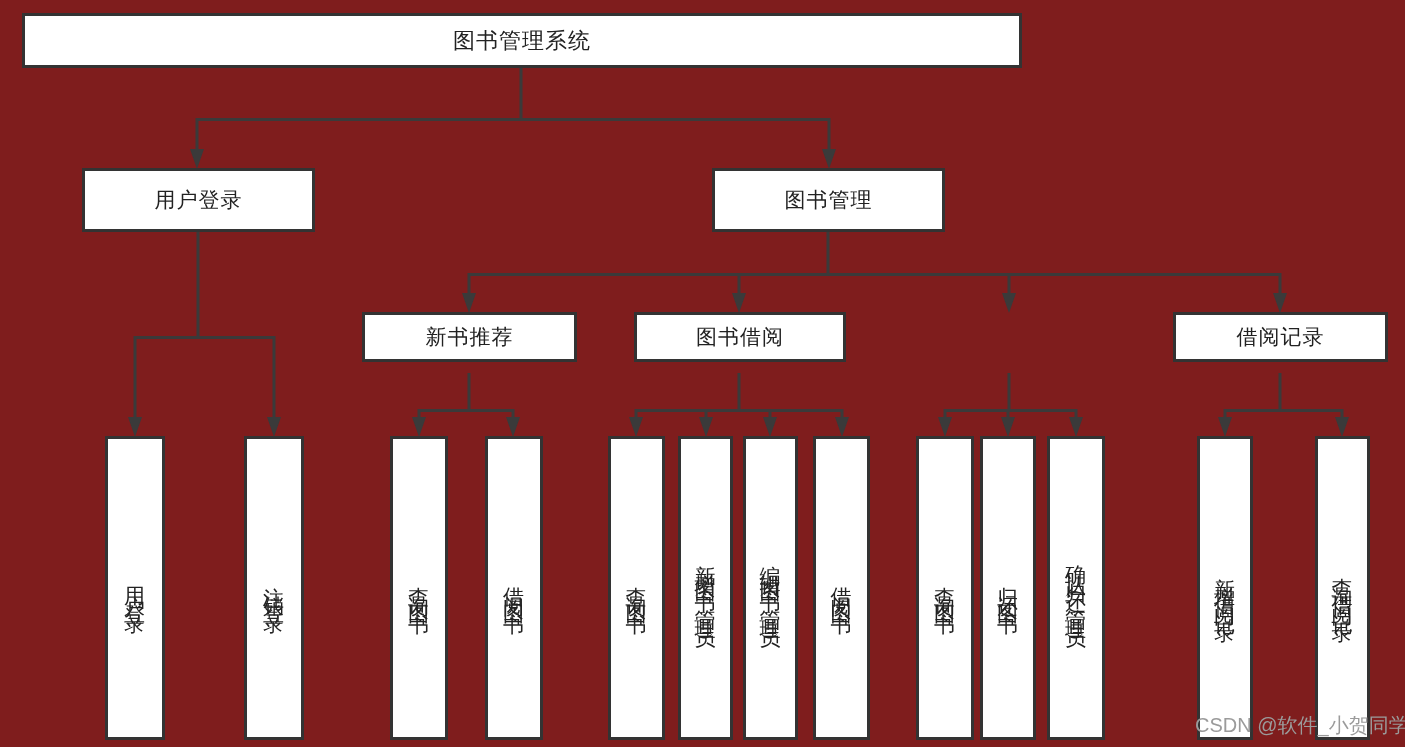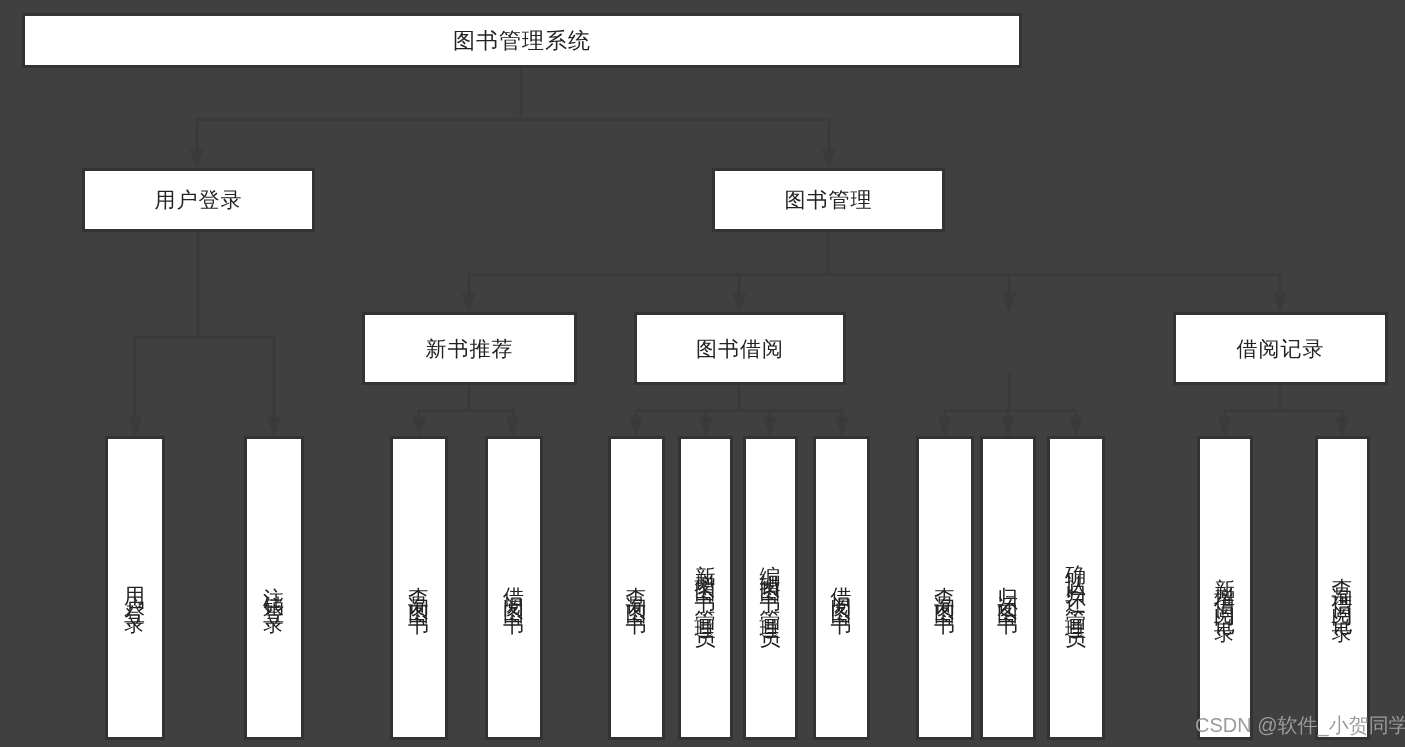--- a/index.html
+++ b/index.html
@@ -1,38 +1,38 @@
 <!DOCTYPE html>
 <html><head>
 <meta charset="utf-8">
 <style>
   html,body{margin:0;padding:0;background:#ffffff;}
   #stage{
     position:relative;
     width:1405px;height:747px;
-    background:#404040;
+    background:#7f1d1d;
     font-family:"Liberation Sans","DejaVu Sans",sans-serif;
     overflow:hidden;
   }
   #connectors{position:absolute;left:0;top:0;width:1405px;height:747px;z-index:1;}
   .box{
     position:absolute;
     box-sizing:border-box;
     border:3px solid #333333;
     background:#ffffff;
     display:flex;align-items:center;justify-content:center;
     color:#222222;
     z-index:2;
   }
   .h-label{font-size:21px;letter-spacing:1px;white-space:nowrap;}
   .root{left:22px;top:13px;width:1000px;height:55px;}
   .root .h-label{font-size:22px;}
   .lv2-user{left:82px;top:168px;width:233px;height:64px;}
   .lv2-book{left:712px;top:168px;width:233px;height:64px;}
-  .lv3{top:312px;height:73px;}
+  .lv3{top:312px;height:50px;}
   .lv3-a{left:362px;width:215px;}
   .lv3-b{left:634px;width:212px;}
   .lv3-c{left:902px;width:213px;}
   .lv3-d{left:1173px;width:215px;}
   .leaf{top:436px;height:304px;}
   .v-label{
     writing-mode:vertical-rl;
     text-orientation:mixed;
     font-size:21px;
     letter-spacing:9px;

